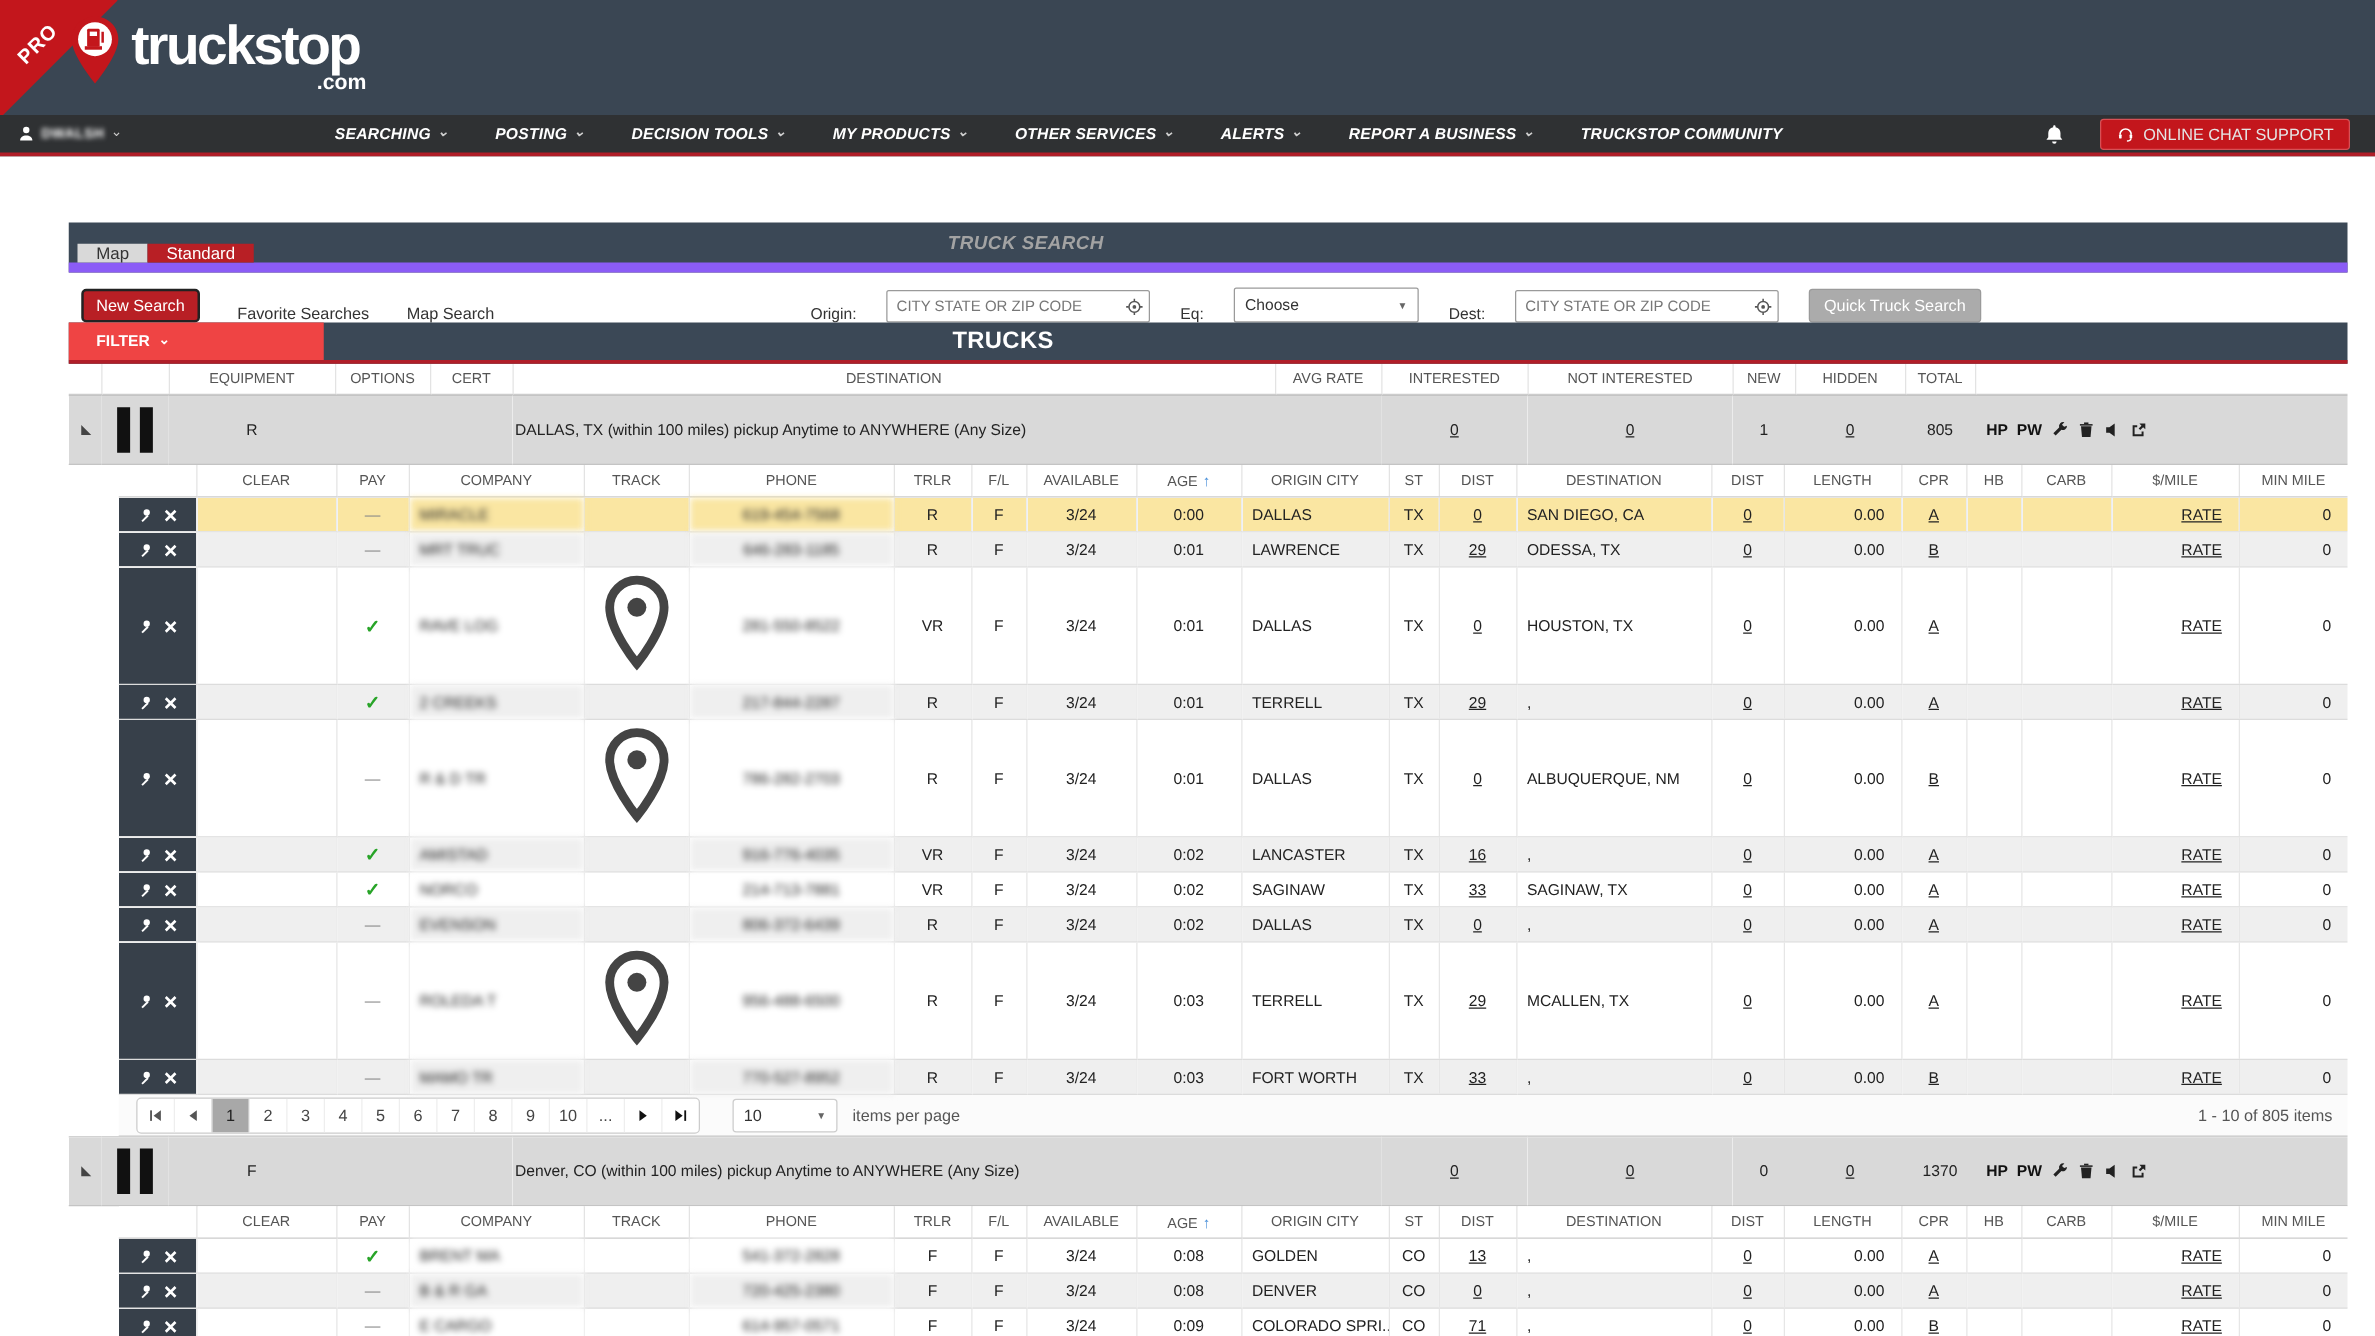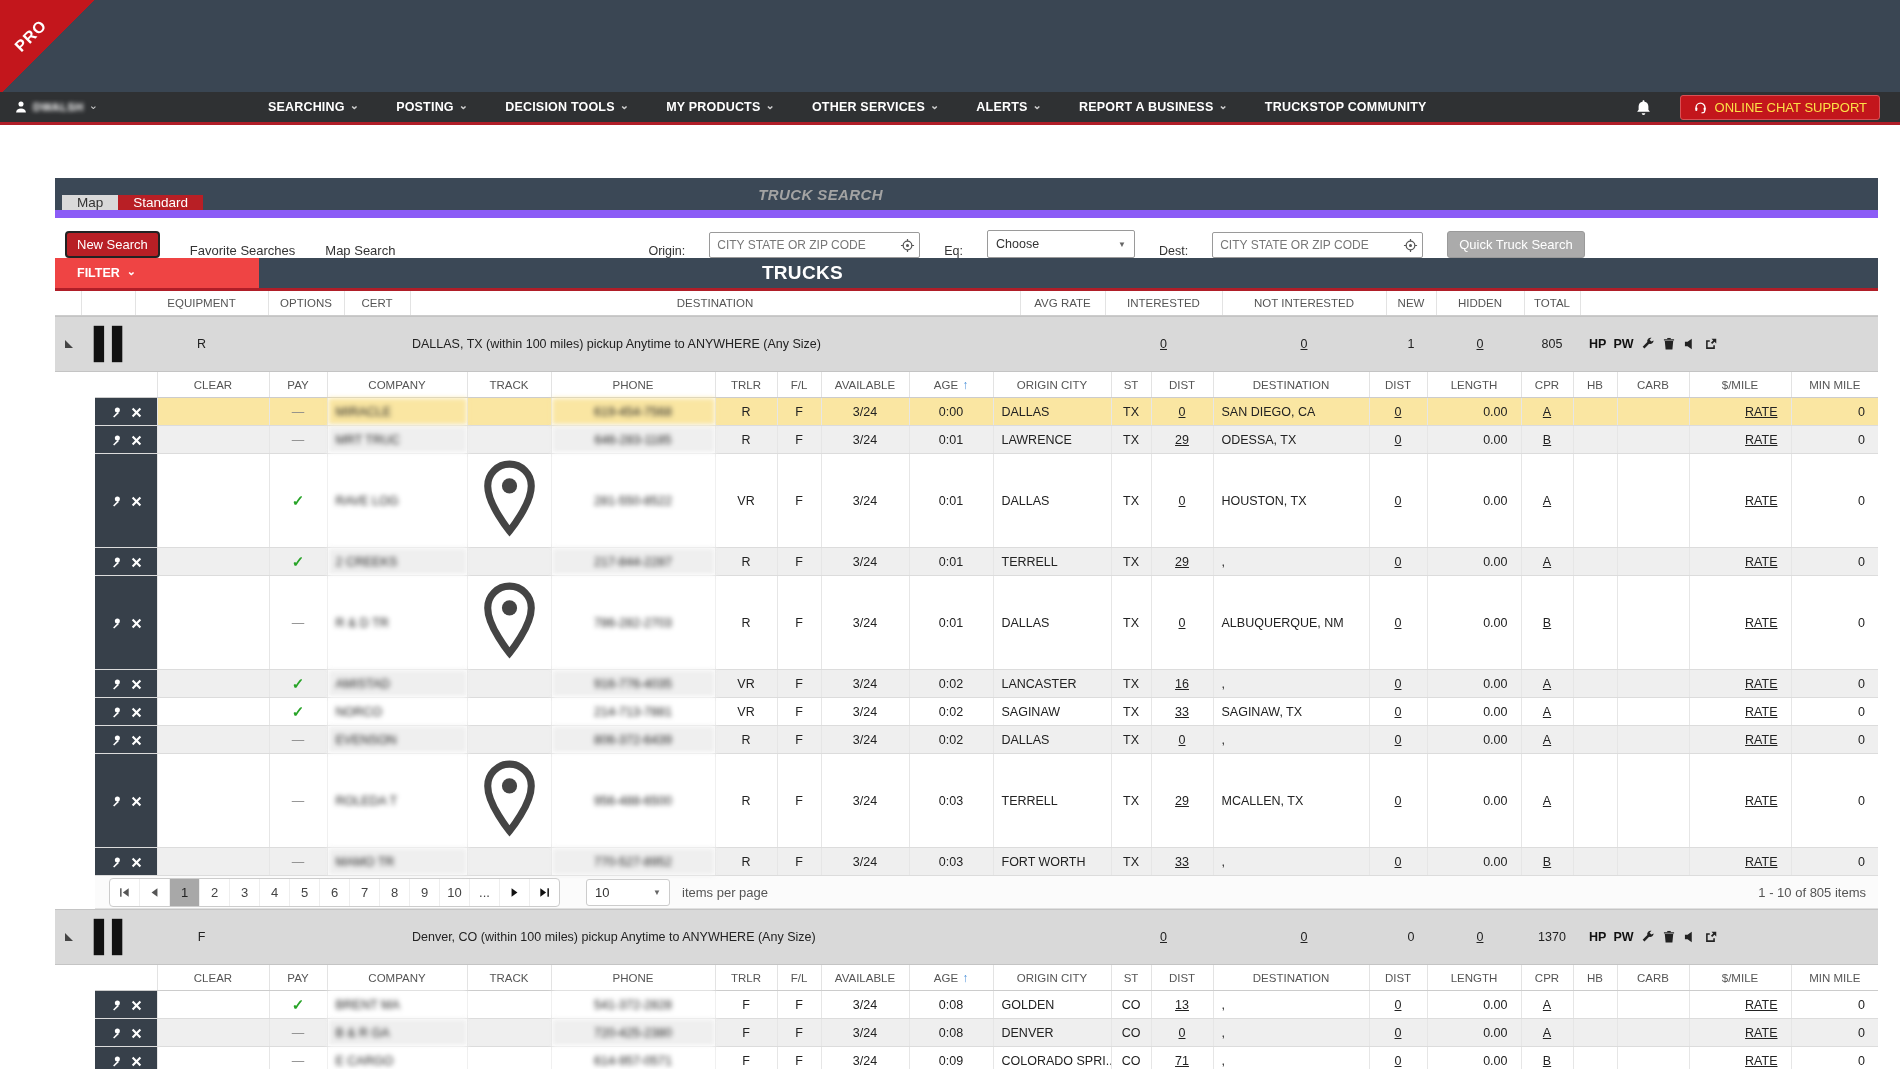--- a/index.html
+++ b/index.html
@@ -15,26 +15,26 @@
   .logo{position:absolute;left:55px;top:12px;display:flex;align-items:flex-start;cursor:pointer;}
   .logo-pin{width:42px;height:56px;margin-right:8px;}
   .logo-text{color:#fff;font-size:44px;font-weight:bold;letter-spacing:-2px;line-height:50px;}
   .logo-com{color:#fff;font-size:17px;font-weight:bold;margin-left:-34px;margin-top:44px;}
   
   .navbar{height:30px;background:#2f3133;border-bottom:3px solid #b01e28;display:flex;align-items:center;color:#fff;}
   .user{display:flex;align-items:center;gap:5px;margin-left:14px;cursor:pointer;}
   .uicon{width:14px;height:14px;}
   .uname{font-size:11px;font-weight:bold;letter-spacing:.5px;}
   .chev{font-size:11px;color:#cfcfcf;margin-top:-4px}
-  .nav-menu{display:flex;gap:37px;margin-left:170px;}
+  .nav-menu{display:flex;gap:37px;margin-left:170px;font-style:italic;}
   .nav-item{display:flex;align-items:center;gap:5px;font-size:12.5px;font-weight:600;letter-spacing:.2px;cursor:pointer;white-space:nowrap;}
   .nav-item .chev{margin-top:-3px}
   .bell{width:17px;height:17px;margin-right:28px;cursor:pointer;}
   .chatbtn{display:flex;align-items:center;gap:7px;background:#c3161c;border:1px solid #d85055;border-radius:3px;
-    color:#fde047;font-size:13px;font-family:inherit;height:25px;padding:0 12px;margin-right:20px;cursor:pointer;}
+    color:#e5e5e5;font-size:13px;font-family:inherit;height:25px;padding:0 12px;margin-right:20px;cursor:pointer;}
   .chatbtn svg{width:15px;height:15px}
   
   .panel{margin:53px 0 0 55px;width:1823px;}
   .tabbar{height:32px;background:#3b4856;border-bottom:8px solid #8b5cf6;position:relative;display:flex;align-items:flex-end;}
   .tab{padding:0 15px;font-size:13.5px;display:flex;align-items:center;cursor:pointer;}
   .tab-map{background:#d9d9d9;color:#333;margin-left:7px;}
   .tab-standard{background:#b81f25;color:#fff;}
   .ptitle{position:absolute;left:42%;top:0;height:32px;display:flex;align-items:center;transform:translateX(-50%);
     color:#a3a3a3;font-weight:bold;font-size:15px;letter-spacing:.4px;font-style:italic;}
   .searchrow{height:40px;display:flex;align-items:flex-end;gap:24px;padding-left:10px;}
@@ -110,20 +110,36 @@
   .pplabel{font-size:13px;color:#555;margin-left:12px;}
   .range{margin-left:auto;font-size:13px;color:#555;padding-right:12px;}
 </style>
 </head>
 <body>
 
 <header class="tophead">
   <div class="ribbon">
       <span>PRO</span>
     </div>
+  <div class="logo">
+    <span class="logo-pin">
+      <svg viewBox="0 0 36 48">
+          <path d="M18 1C9.2 1 2 8 2 16.8 2 27.8 18 47 18 47s16-19.2 16-30.2C34 8 26.8 1 18 1z" fill="#c3161c"></path>
+          <circle cx="18" cy="16.6" r="11.6" fill="#fff"></circle>
+          <g fill="#c3161c">
+            <rect x="12.6" y="9.4" width="8.6" height="12.4" rx="1"></rect>
+            <rect x="11" y="21.4" width="11.8" height="2.4"></rect>
+            <rect x="22.4" y="11.5" width="1.7" height="7.5"></rect>
+          </g>
+          <rect x="14.4" y="11.4" width="5" height="3" fill="#fff"></rect>
+        </svg>
+    </span>
+    <span class="logo-text">truckstop</span>
+    <span class="logo-com">.com</span>
+  </div>
 </header>
 
 <nav class="navbar">
   <div class="user">
     <span class="uicon">
         <svg viewBox="0 0 16 16">
           <circle cx="8" cy="4.6" r="2.9" fill="#fff"></circle>
           <path d="M2.4 14.2c0-3.1 2.5-4.6 5.6-4.6s5.6 1.5 5.6 4.6z" fill="#fff"></path>
         </svg>
       </span>

